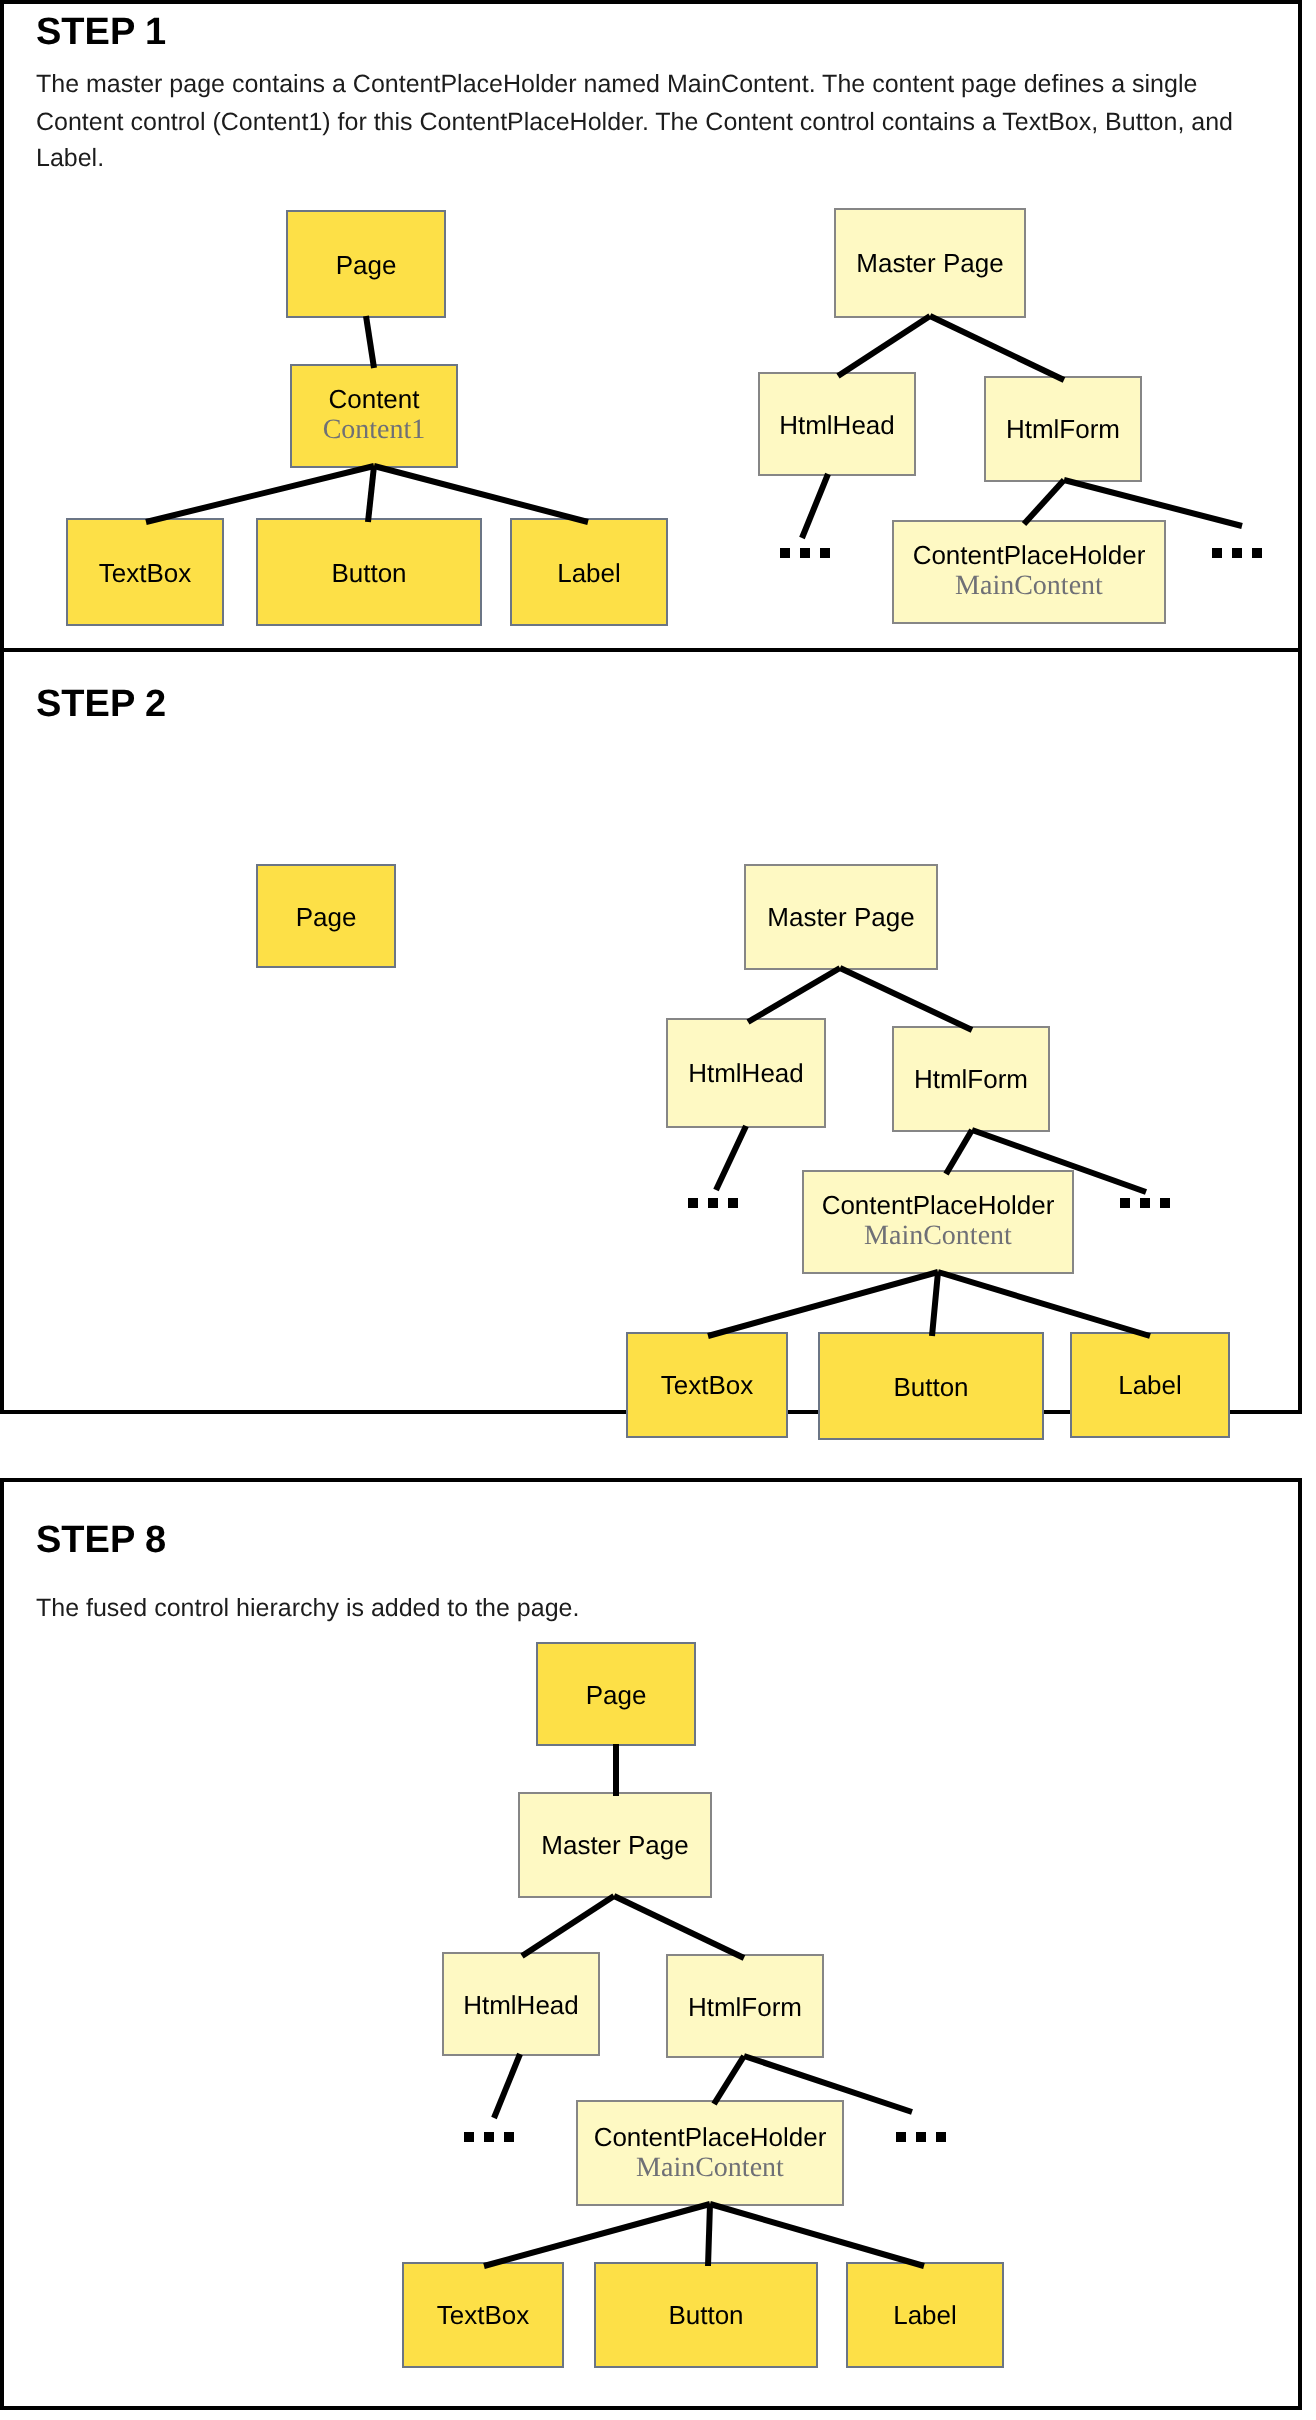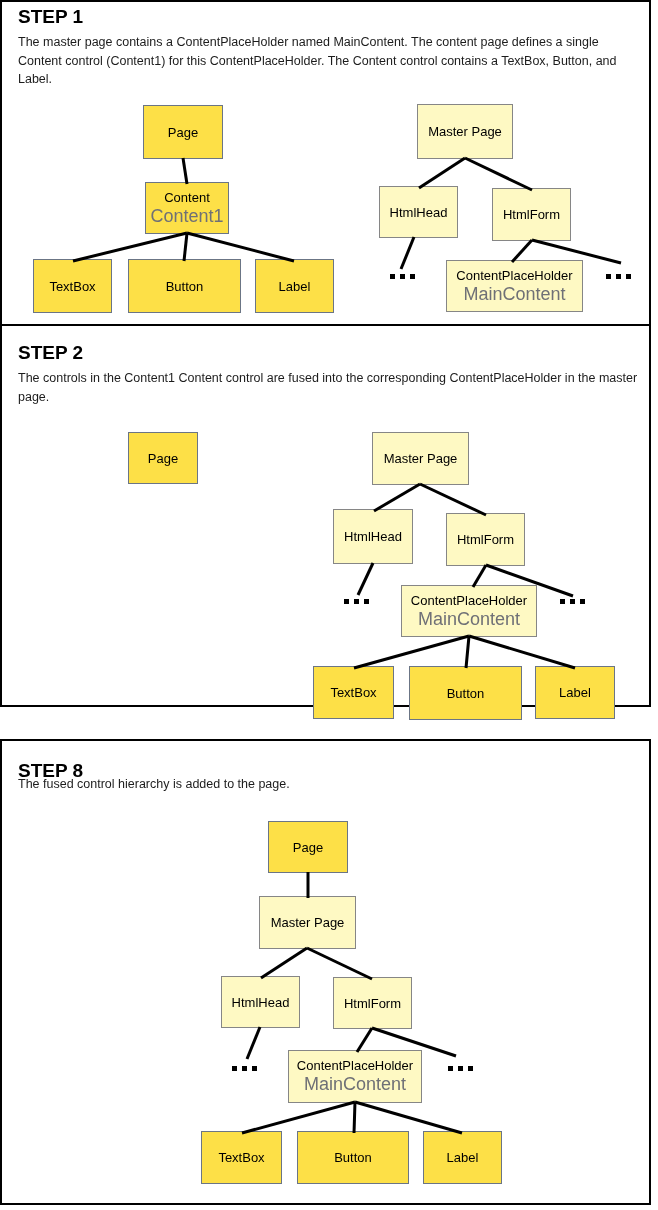--- a/index.html
+++ b/index.html
@@ -21,21 +21,21 @@
   }
   .edges{position:absolute;left:0;top:0;overflow:visible;pointer-events:none;}
   .node{
     position:absolute;box-sizing:border-box;display:flex;flex-direction:column;
     align-items:center;justify-content:center;text-align:center;gap:1px;
   }
   .node.blue{background:#fde047;border:1.5px solid #6b7585;}
   .node.orange{background:#fef9c3;border:1.5px solid #868686;}
   .node-label{font-size:13px;color:#000000;white-space:nowrap;}
   .node-sublabel{
-    font-family:Liberation Sans, sans-serif;font-size:18px;color:#6f7076;white-space:nowrap;
+    font-family:Liberation Serif, serif;font-size:14px;color:#6f7076;white-space:nowrap;
   }
   .dots{position:absolute;display:flex;gap:5px;}
   .dot{width:5px;height:5px;background:#000000;display:block;}
 </style>
 </head>
 <body>
 
 <div class="canvas">
     <div class="panel" style="top: 0px; height: 326px;">
       <div class="layer">
@@ -89,21 +89,20 @@
         <div class="dots" style="left: 606px; top: 274px;">
           <span class="dot"></span>
           <span class="dot"></span>
           <span class="dot"></span>
         </div>
       </div>
     </div>
     <div class="panel" style="top: 324px; height: 383px;">
       <div class="layer">
         <div class="panel-title" style="left: 18px; top: 18px;">STEP 2</div>
-        <div class="panel-desc" style="left: 18px; top: 45px; width: 620px;">The controls in the Content1 Content control are fused into the corresponding ContentPlaceHolder in the master page.</div>
         <div class="node blue" style="left: 128px; top: 108px; width: 70px; height: 52px;">
           <div class="node-label">Page</div>
         </div>
         <div class="node orange" style="left: 372px; top: 108px; width: 97px; height: 53px;">
           <div class="node-label">Master Page</div>
         </div>
         <div class="node orange" style="left: 333px; top: 185px; width: 80px; height: 55px;">
           <div class="node-label">HtmlHead</div>
         </div>
         <div class="node orange" style="left: 446px; top: 189px; width: 79px; height: 53px;">
@@ -140,21 +139,21 @@
         <div class="dots" style="left: 560px; top: 275px;">
           <span class="dot"></span>
           <span class="dot"></span>
           <span class="dot"></span>
         </div>
       </div>
     </div>
     <div class="panel" style="top: 739px; height: 466px;">
       <div class="layer">
         <div class="panel-title" style="left: 18px; top: 21px;">STEP 8</div>
-        <div class="panel-desc" style="left: 18px; top: 36px; width: 620px;">The fused control hierarchy is added to the page.</div>
+        <div class="panel-desc" style="left: 18px; top: 56px; width: 620px;">The fused control hierarchy is added to the page.</div>
         <div class="node blue" style="left: 268px; top: 82px; width: 80px; height: 52px;">
           <div class="node-label">Page</div>
         </div>
         <div class="node orange" style="left: 259px; top: 157px; width: 97px; height: 53px;">
           <div class="node-label">Master Page</div>
         </div>
         <div class="node orange" style="left: 221px; top: 237px; width: 79px; height: 52px;">
           <div class="node-label">HtmlHead</div>
         </div>
         <div class="node orange" style="left: 333px; top: 238px; width: 79px; height: 52px;">

